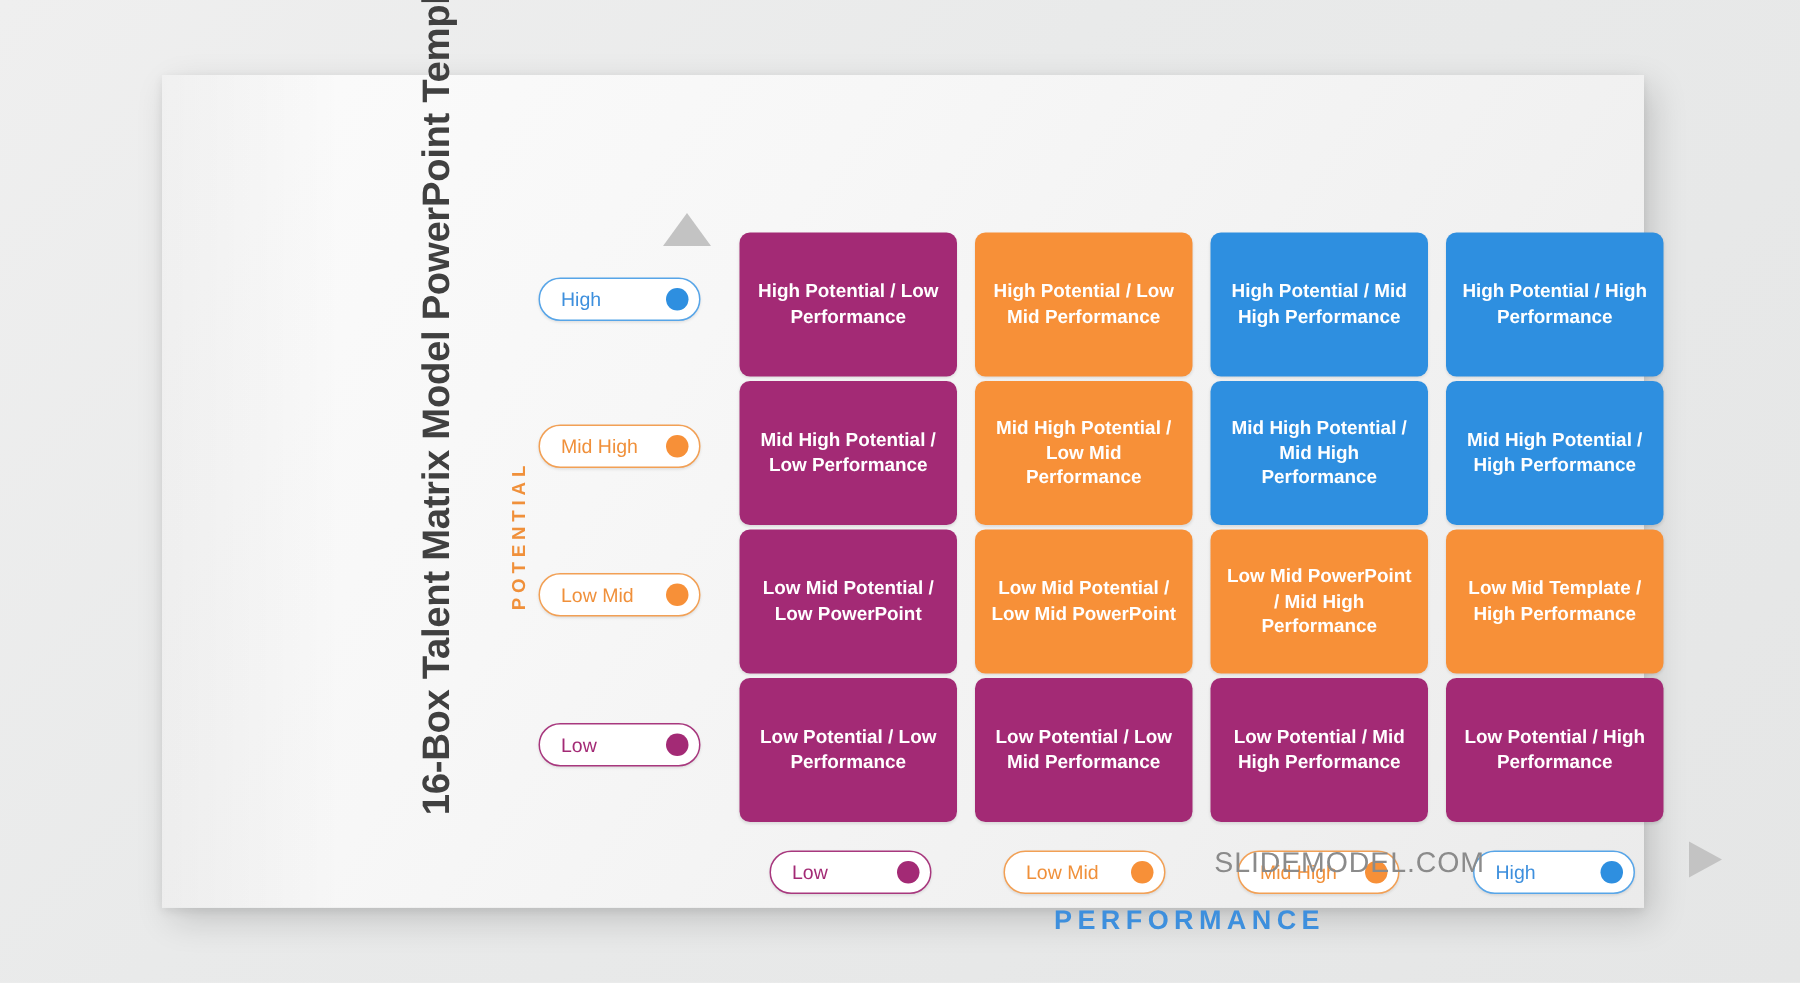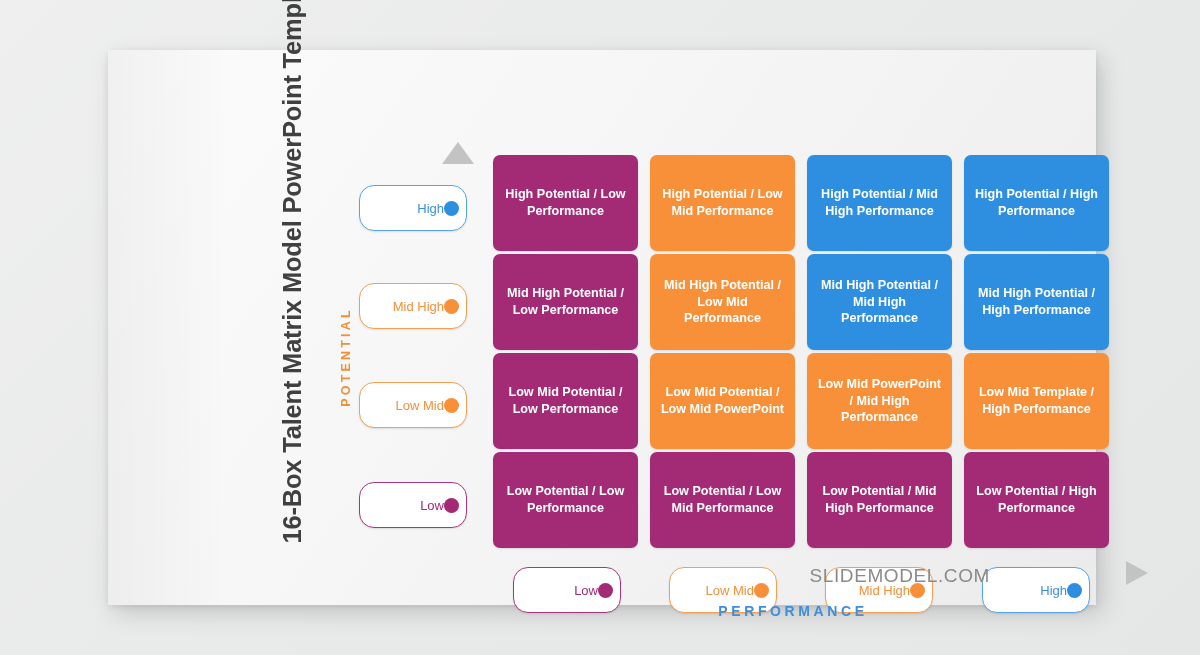--- a/index.html
+++ b/index.html
@@ -90,41 +90,40 @@
     font-weight: bold;
     letter-spacing: 3.2px;
     color: #f0903a;
     z-index: 5;
   }
   #performance-label {
     position: absolute;
     left: 561px; top: 553px;
     width: 248px;
     text-align: center;
-    font-size: 14px;
+    font-size: 18px;
     font-weight: bold;
     letter-spacing: 3.6px;
     color: #3d8fdd;
     z-index: 5;
   }
 
   
   .pill {
     position: absolute;
     box-sizing: border-box;
-    height: 46px;
+    height: 29px;
     width: 108px;
     border-radius: 15px;
     background: #ffffff;
     border: 1.6px solid #cccccc;
     display: flex;
     align-items: center;
     z-index: 4;
     box-shadow: 0 1px 2px rgba(0,0,0,0.10);
-    text-align: right;
   }
   .pill .pill-label {
     flex: 1;
     padding-left: 14px;
     font-size: 13px;
     line-height: 1;
     white-space: nowrap;
   }
   .pill .pill-dot {
     width: 15px; height: 15px;
@@ -267,21 +266,21 @@
         <div class="cell orange">
           <span>Mid High Potential / Low Mid Performance</span>
         </div>
         <div class="cell blue">
           <span>Mid High Potential / Mid High Performance</span>
         </div>
         <div class="cell blue">
           <span>Mid High Potential / High Performance</span>
         </div>
         <div class="cell magenta">
-          <span>Low Mid Potential / Low Performance</span>
+          <span>Low Mid Potential / Low PowerPoint</span>
         </div>
         <div class="cell orange">
           <span>Low Mid Potential / Low Mid PowerPoint</span>
         </div>
         <div class="cell orange">
           <span>Low Mid PowerPoint / Mid High Performance</span>
         </div>
         <div class="cell orange">
           <span>Low Mid Template / High Performance</span>
         </div>

